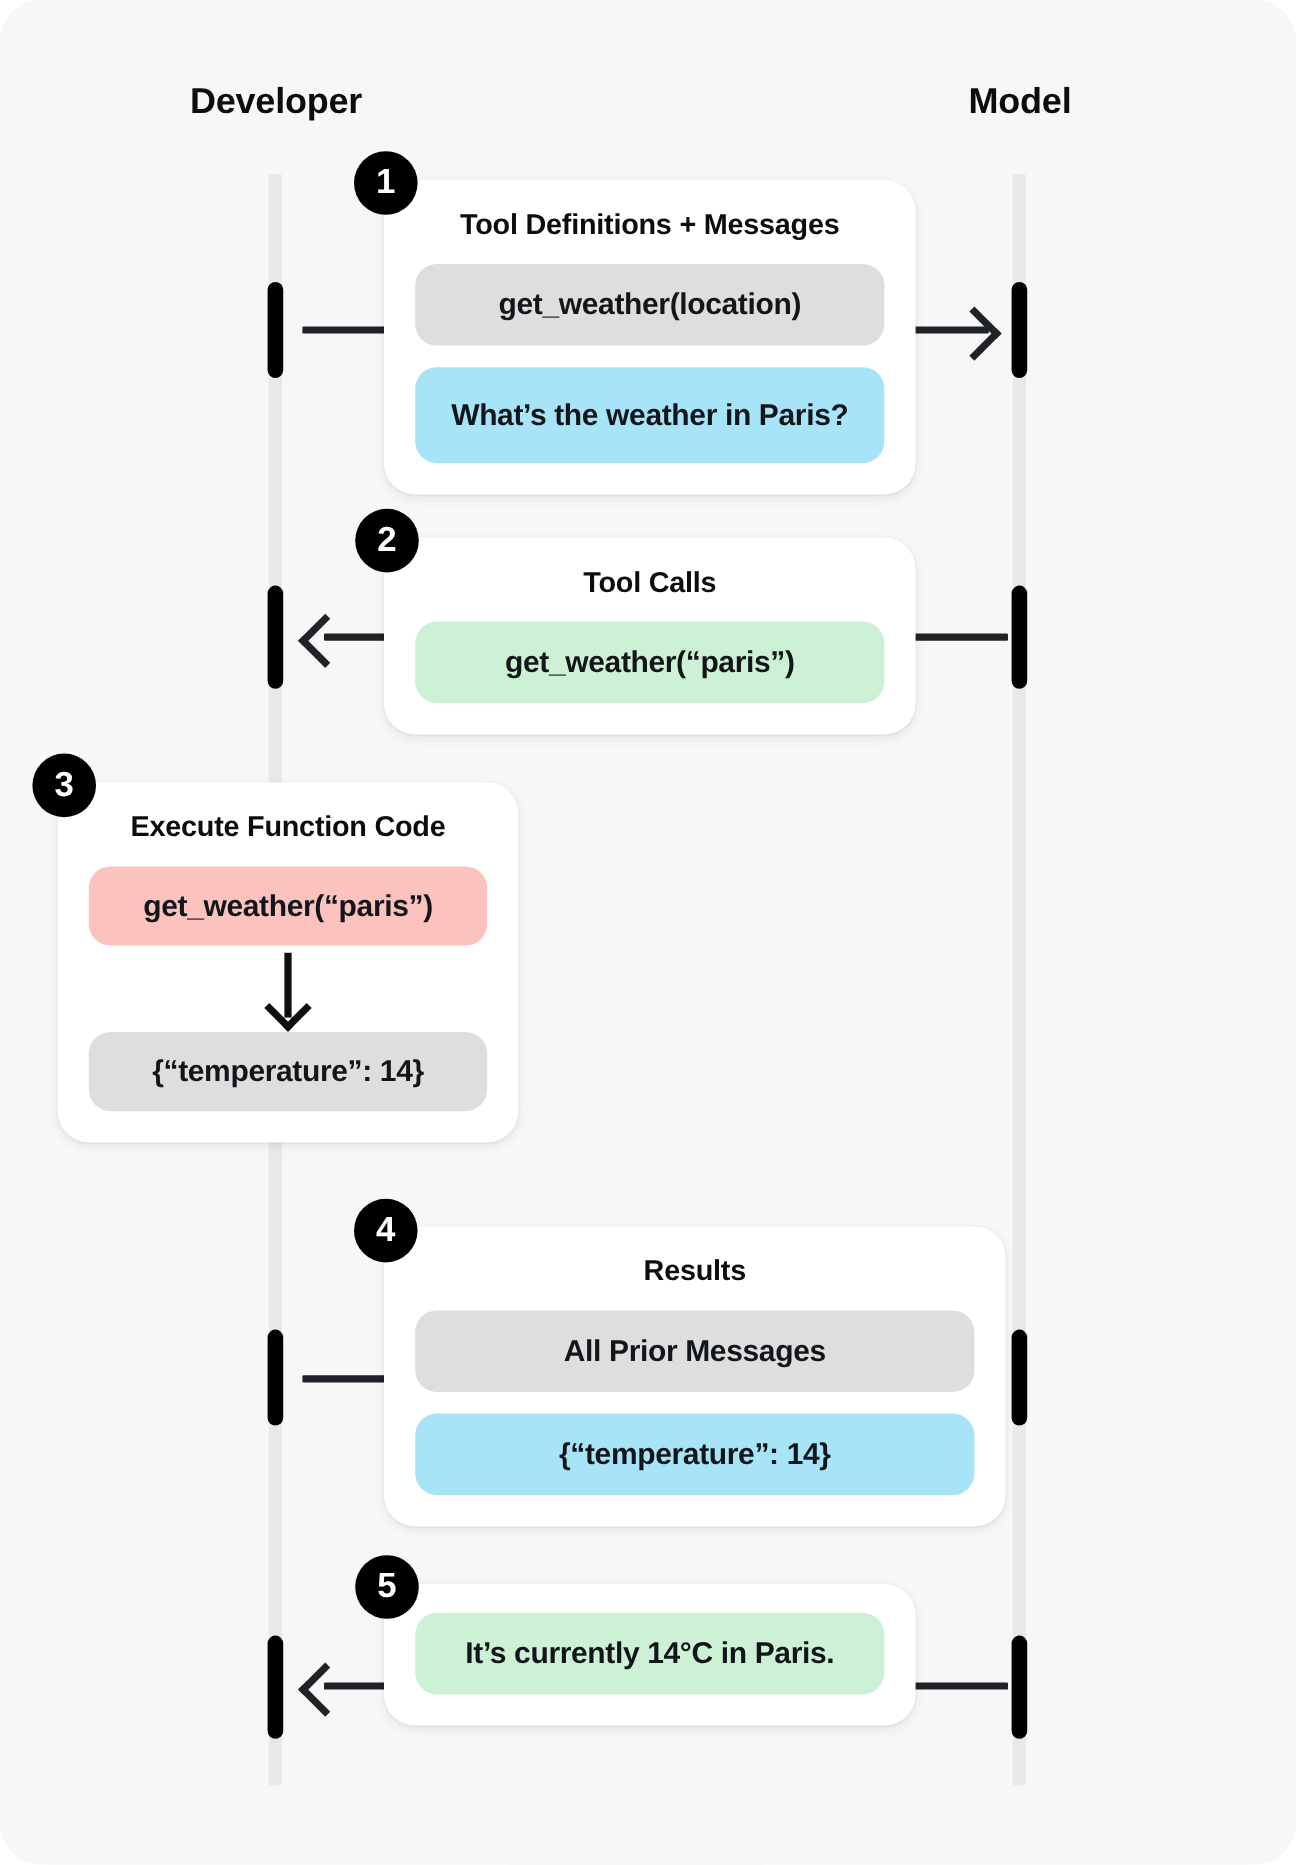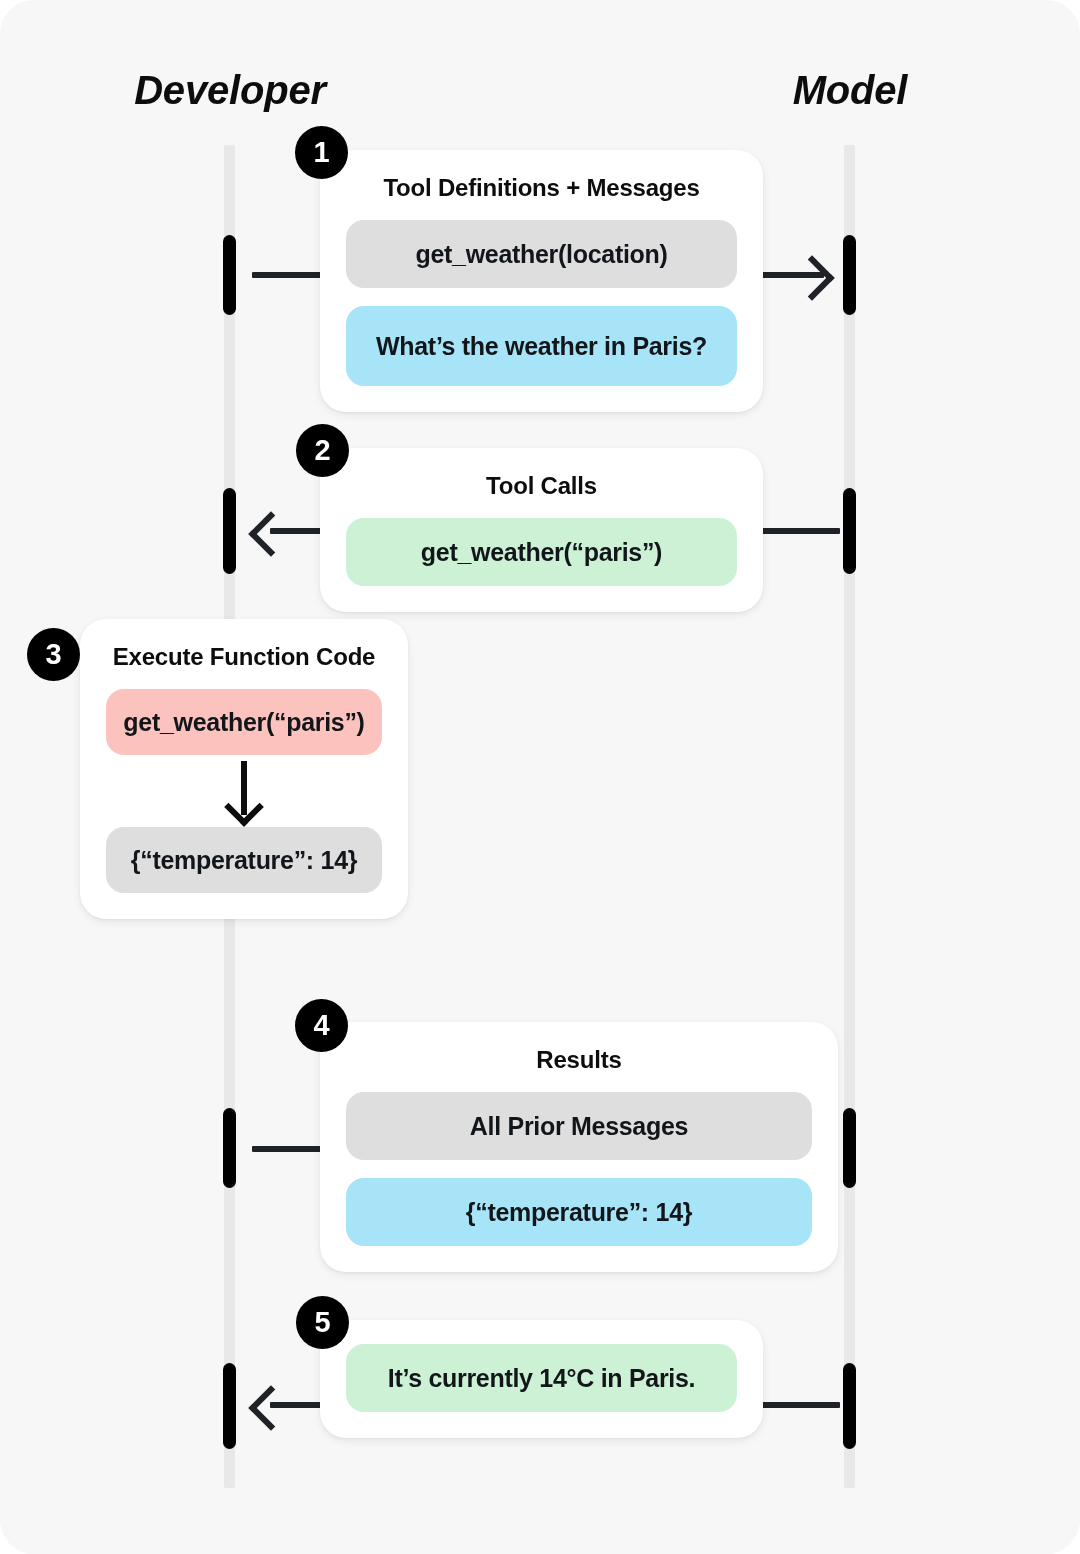--- a/index.html
+++ b/index.html
@@ -20,27 +20,26 @@
     height: 1554px;
     background: #f7f7f7;
     border-radius: 34px;
     overflow: hidden;
     box-sizing: border-box;
   }
 
   
   .col-header {
     position: absolute;
-    font-size: 40px;
+    font-size: 30px;
     font-weight: 700;
     color: #0d0d0d;
     letter-spacing: -0.2px;
     white-space: nowrap;
     text-align: center;
-    font-style: italic;
   }
   #header-developer { left: 230px; top: 68px; transform: translateX(-50%); }
   #header-model     { left: 850px; top: 68px; transform: translateX(-50%); }
 
   
   .lifeline {
     position: absolute;
     top: 145px;
     width: 11px;
     height: 1343px;
@@ -185,21 +184,21 @@
 
   <div class="badge" style="left:296px; top:424px;">2</div>
 
   <div class="card" style="left:320px; top:448px; width:443px;">
     <div class="card-title">Tool Calls</div>
     <div class="pill pill-green" style="height:68px;">get_weather(“paris”)</div>
   </div>
 
   <div class="badge" style="left:27px; top:628px;">3</div>
 
-  <div class="card" style="left:48px; top:619px; width:328px;margin-left:32px;">
+  <div class="card" style="left:48px; top:652px; width:384px;">
     <div class="card-title">Execute Function Code</div>
     <div class="pill pill-pink" style="height:66px;">get_weather(“paris”)</div>
     <div class="down-arrow">
       <div class="shaft"></div>
       <div class="head"></div>
     </div>
     <div class="pill pill-gray" style="height:66px; margin-top:0;">{“temperature”: 14}</div>
   </div>
 
   <div class="activation" style="left:223px; top:1108px; height:80px;"></div>

